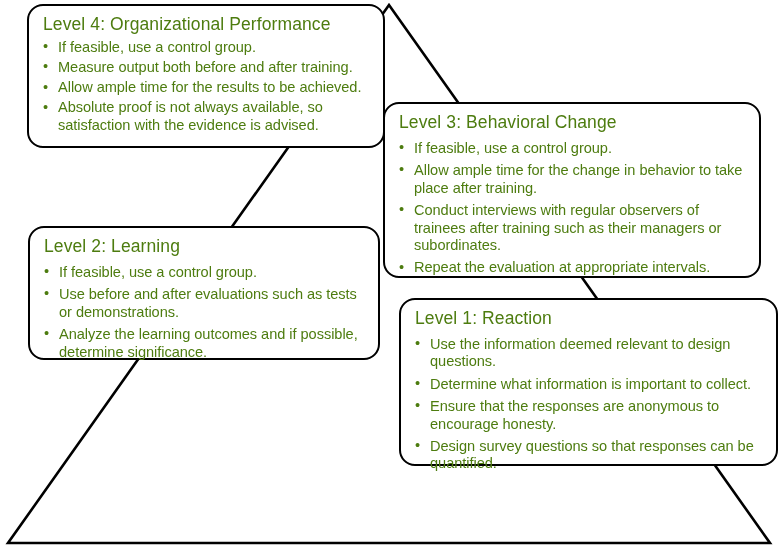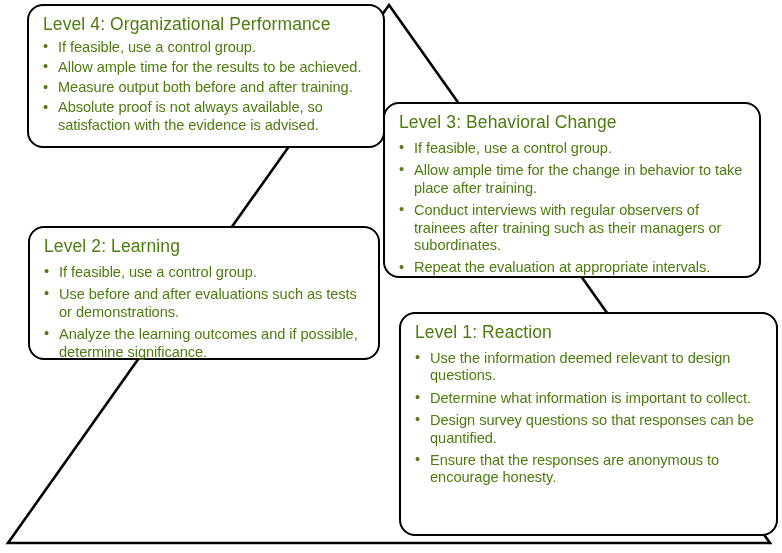--- a/index.html
+++ b/index.html
@@ -60,21 +60,21 @@
     left: 2px;
     top: -0.5px;
     font-size: 14.6px;
     line-height: 1.215;
   }
 
   
   #box-level-4 { left: 27px;  top: 4px;   width: 358px; height: 144px; }
   #box-level-3 { left: 383px; top: 102px; width: 378px; height: 176px; }
   #box-level-2 { left: 28px;  top: 226px; width: 352px; height: 134px; }
-  #box-level-1 { left: 399px; top: 312px; width: 379px; height: 224px; }
+  #box-level-1 { left: 399px; top: 298px; width: 379px; height: 168px; }
 
   #box-level-3 .level-title { margin-bottom: 7px; }
   #box-level-3 .level-list li { margin-bottom: 4.5px; }
   #box-level-2 .level-title { margin-bottom: 7px; }
   #box-level-2 .level-list li { margin-bottom: 4.5px; }
   #box-level-1 .level-title { margin-bottom: 7px; }
   #box-level-1 .level-list li { margin-bottom: 4.5px; }
 </style>
 </head>
 <body>
@@ -82,22 +82,22 @@
 <div id="canvas">
 
   <svg id="pyramid-svg" viewBox="0 0 782 553" width="782" height="553" aria-hidden="true">
     <polygon points="389,5 770,543 8,543" fill="#ffffff" stroke="#000000" stroke-width="2.6" stroke-linejoin="miter"></polygon>
   </svg>
 
   <div class="level-box" id="box-level-4">
     <div class="level-title">Level 4: Organizational Performance</div>
     <ul class="level-list">
       <li>If feasible, use a control group.</li>
+      <li>Measure output both before and after training.</li>
       <li>Allow ample time for the results to be achieved.</li>
-      <li>Measure output both before and after training.</li>
       <li>Absolute proof is not always available, so satisfaction with the evidence is advised.</li>
     </ul>
   </div>
 
   <div class="level-box" id="box-level-3">
     <div class="level-title">Level 3: Behavioral Change</div>
     <ul class="level-list">
       <li>If feasible, use a control group.</li>
       <li>Allow ample time for the change in behavior to take place after training.</li>
       <li>Conduct interviews with regular observers of trainees after training such as their managers or subordinates.</li>
@@ -112,18 +112,18 @@
       <li>Use before and after evaluations such as tests or demonstrations.</li>
       <li>Analyze the learning outcomes and if possible, determine significance.</li>
     </ul>
   </div>
 
   <div class="level-box" id="box-level-1">
     <div class="level-title">Level 1: Reaction</div>
     <ul class="level-list">
       <li>Use the information deemed relevant to design questions.</li>
       <li>Determine what information is important to collect.</li>
+      <li>Ensure that the responses are anonymous to encourage honesty.</li>
       <li>Design survey questions so that responses can be quantified.</li>
-      <li>Ensure that the responses are anonymous to encourage honesty.</li>
     </ul>
   </div>
 
 </div>
 
 </body></html>

